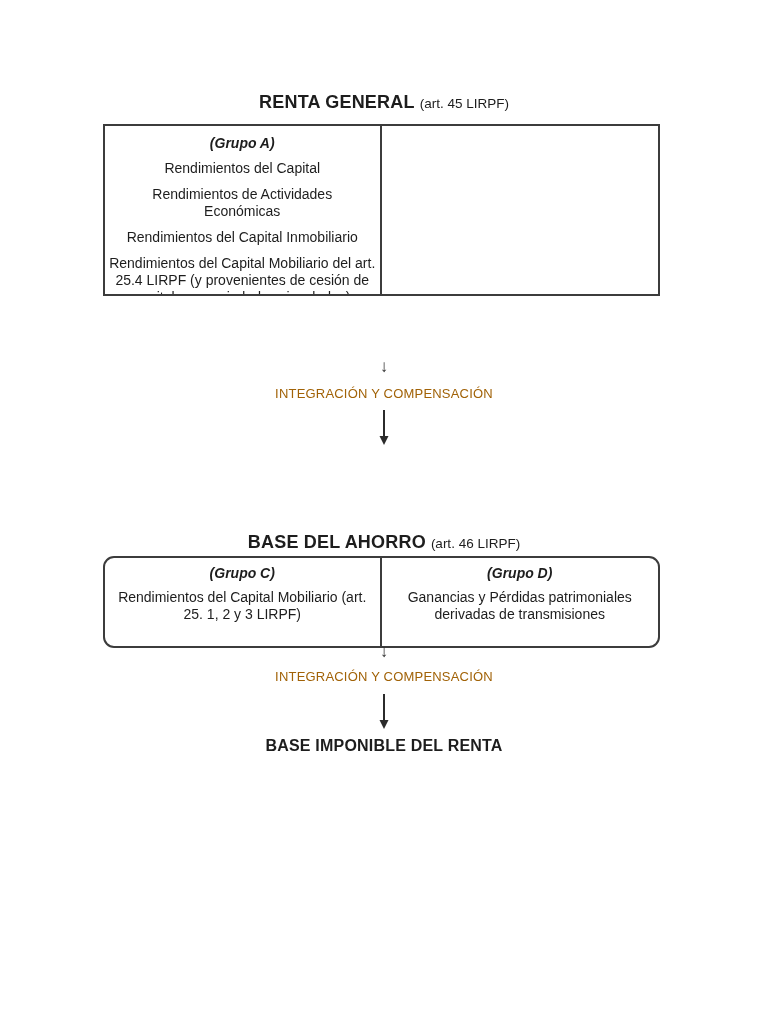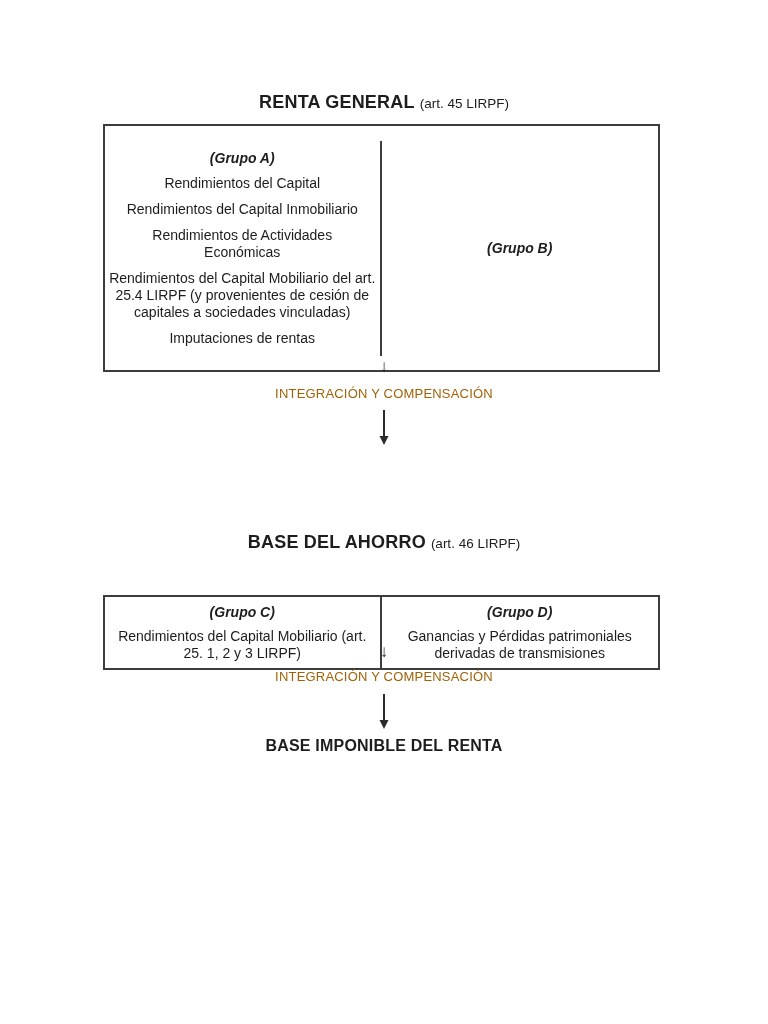--- a/index.html
+++ b/index.html
@@ -38,22 +38,22 @@
   .cell-header {
     font-weight: bold;
     font-style: italic;
     font-size: 14px;
     padding-top: 9px;
     margin-bottom: 8px;
   }
   .cell-item { margin: 0 0 9px 0; padding: 0 10px; }
   .cell-item.tight { padding: 0 2px; }
 
-  .t1 { top: 124px; height: 248px; align-items: center; }
-  .t2 { top: 595px; height: 75px; }
+  .t1 { top: 124px; height: 172px; }
+  .t2 { top: 556px; height: 92px; border-radius: 11px; }
   .t2 .cell-header { padding-top: 7px; margin-bottom: 7px; }
 
   .small-arrow { font-size: 17px; color: #2e2e2e; line-height: 20px; }
   .integration-label { font-size: 13px; letter-spacing: 0.2px; color: #a16207; }
   .long-arrow svg { display: inline-block; }
   .result-label { font-size: 16px; font-weight: bold; letter-spacing: 0.2px; }
 
   .pos-title1 { top: 92px; }
   .pos-smallarrow1 { top: 357px; }
   .pos-integration1 { top: 386px; }
@@ -71,27 +71,26 @@
 <div class="page">
 
   <div class="abs pos-title1 section-title">
     <span>RENTA GENERAL</span><span class="suffix">(art. 45 LIRPF)</span>
   </div>
 
   <div class="grid-table t1">
     <div class="cell left">
       <div class="cell-header">(Grupo A)</div>
       <p class="cell-item">Rendimientos del Capital</p>
+      <p class="cell-item">Rendimientos de Actividades Económicas</p>
       <p class="cell-item">Rendimientos del Capital Inmobiliario</p>
-      <p class="cell-item">Rendimientos de Actividades Económicas</p>
       <p class="cell-item tight">Rendimientos del Capital Mobiliario del art. 25.4 LIRPF (y provenientes de cesión de capitales a sociedades vinculadas)</p>
       <p class="cell-item">Imputaciones de rentas</p>
     </div>
     <div class="cell right">
-      <div class="cell-header">(Grupo B)</div>
     </div>
   </div>
 
   <div class="abs pos-smallarrow1 small-arrow">↓</div>
 
   <div class="abs pos-integration1 integration-label">INTEGRACIÓN Y COMPENSACIÓN</div>
 
   <div class="abs pos-longarrow1 long-arrow">
     <svg width="12" height="36" viewBox="0 0 12 36" xmlns="http://www.w3.org/2000/svg">
       <line x1="6" y1="0" x2="6" y2="27" stroke="#2b2b2b" stroke-width="2"></line>

